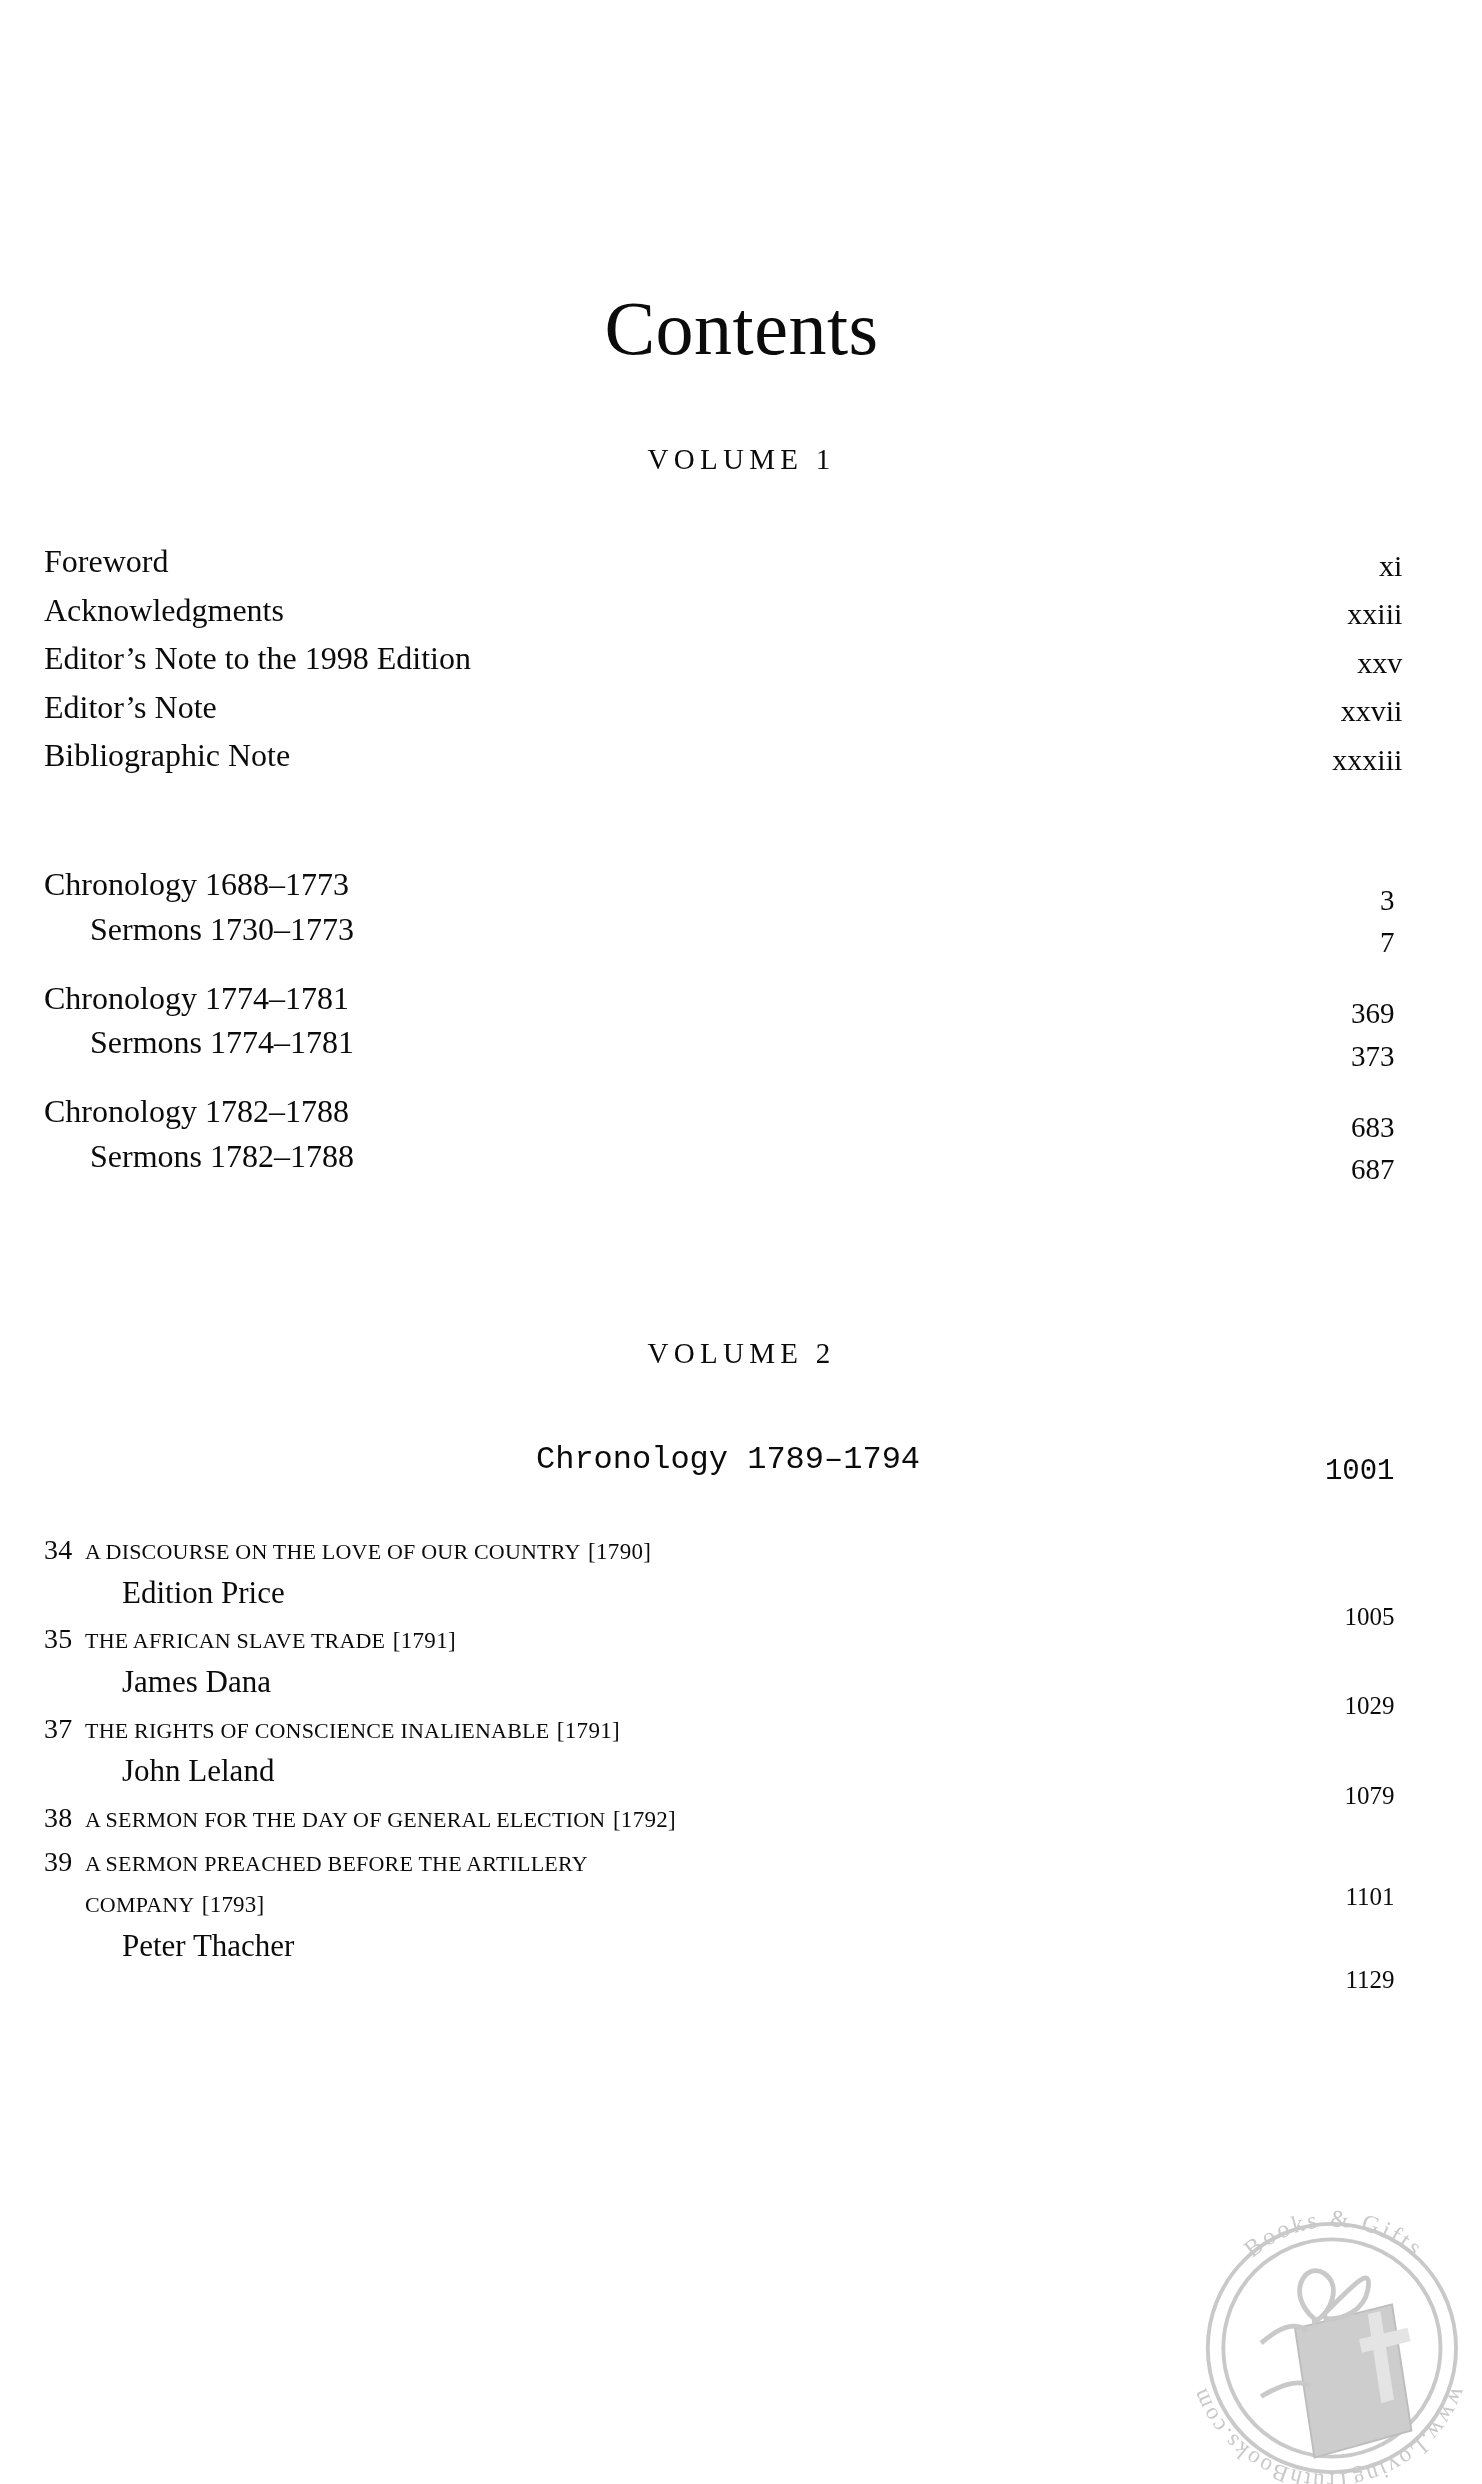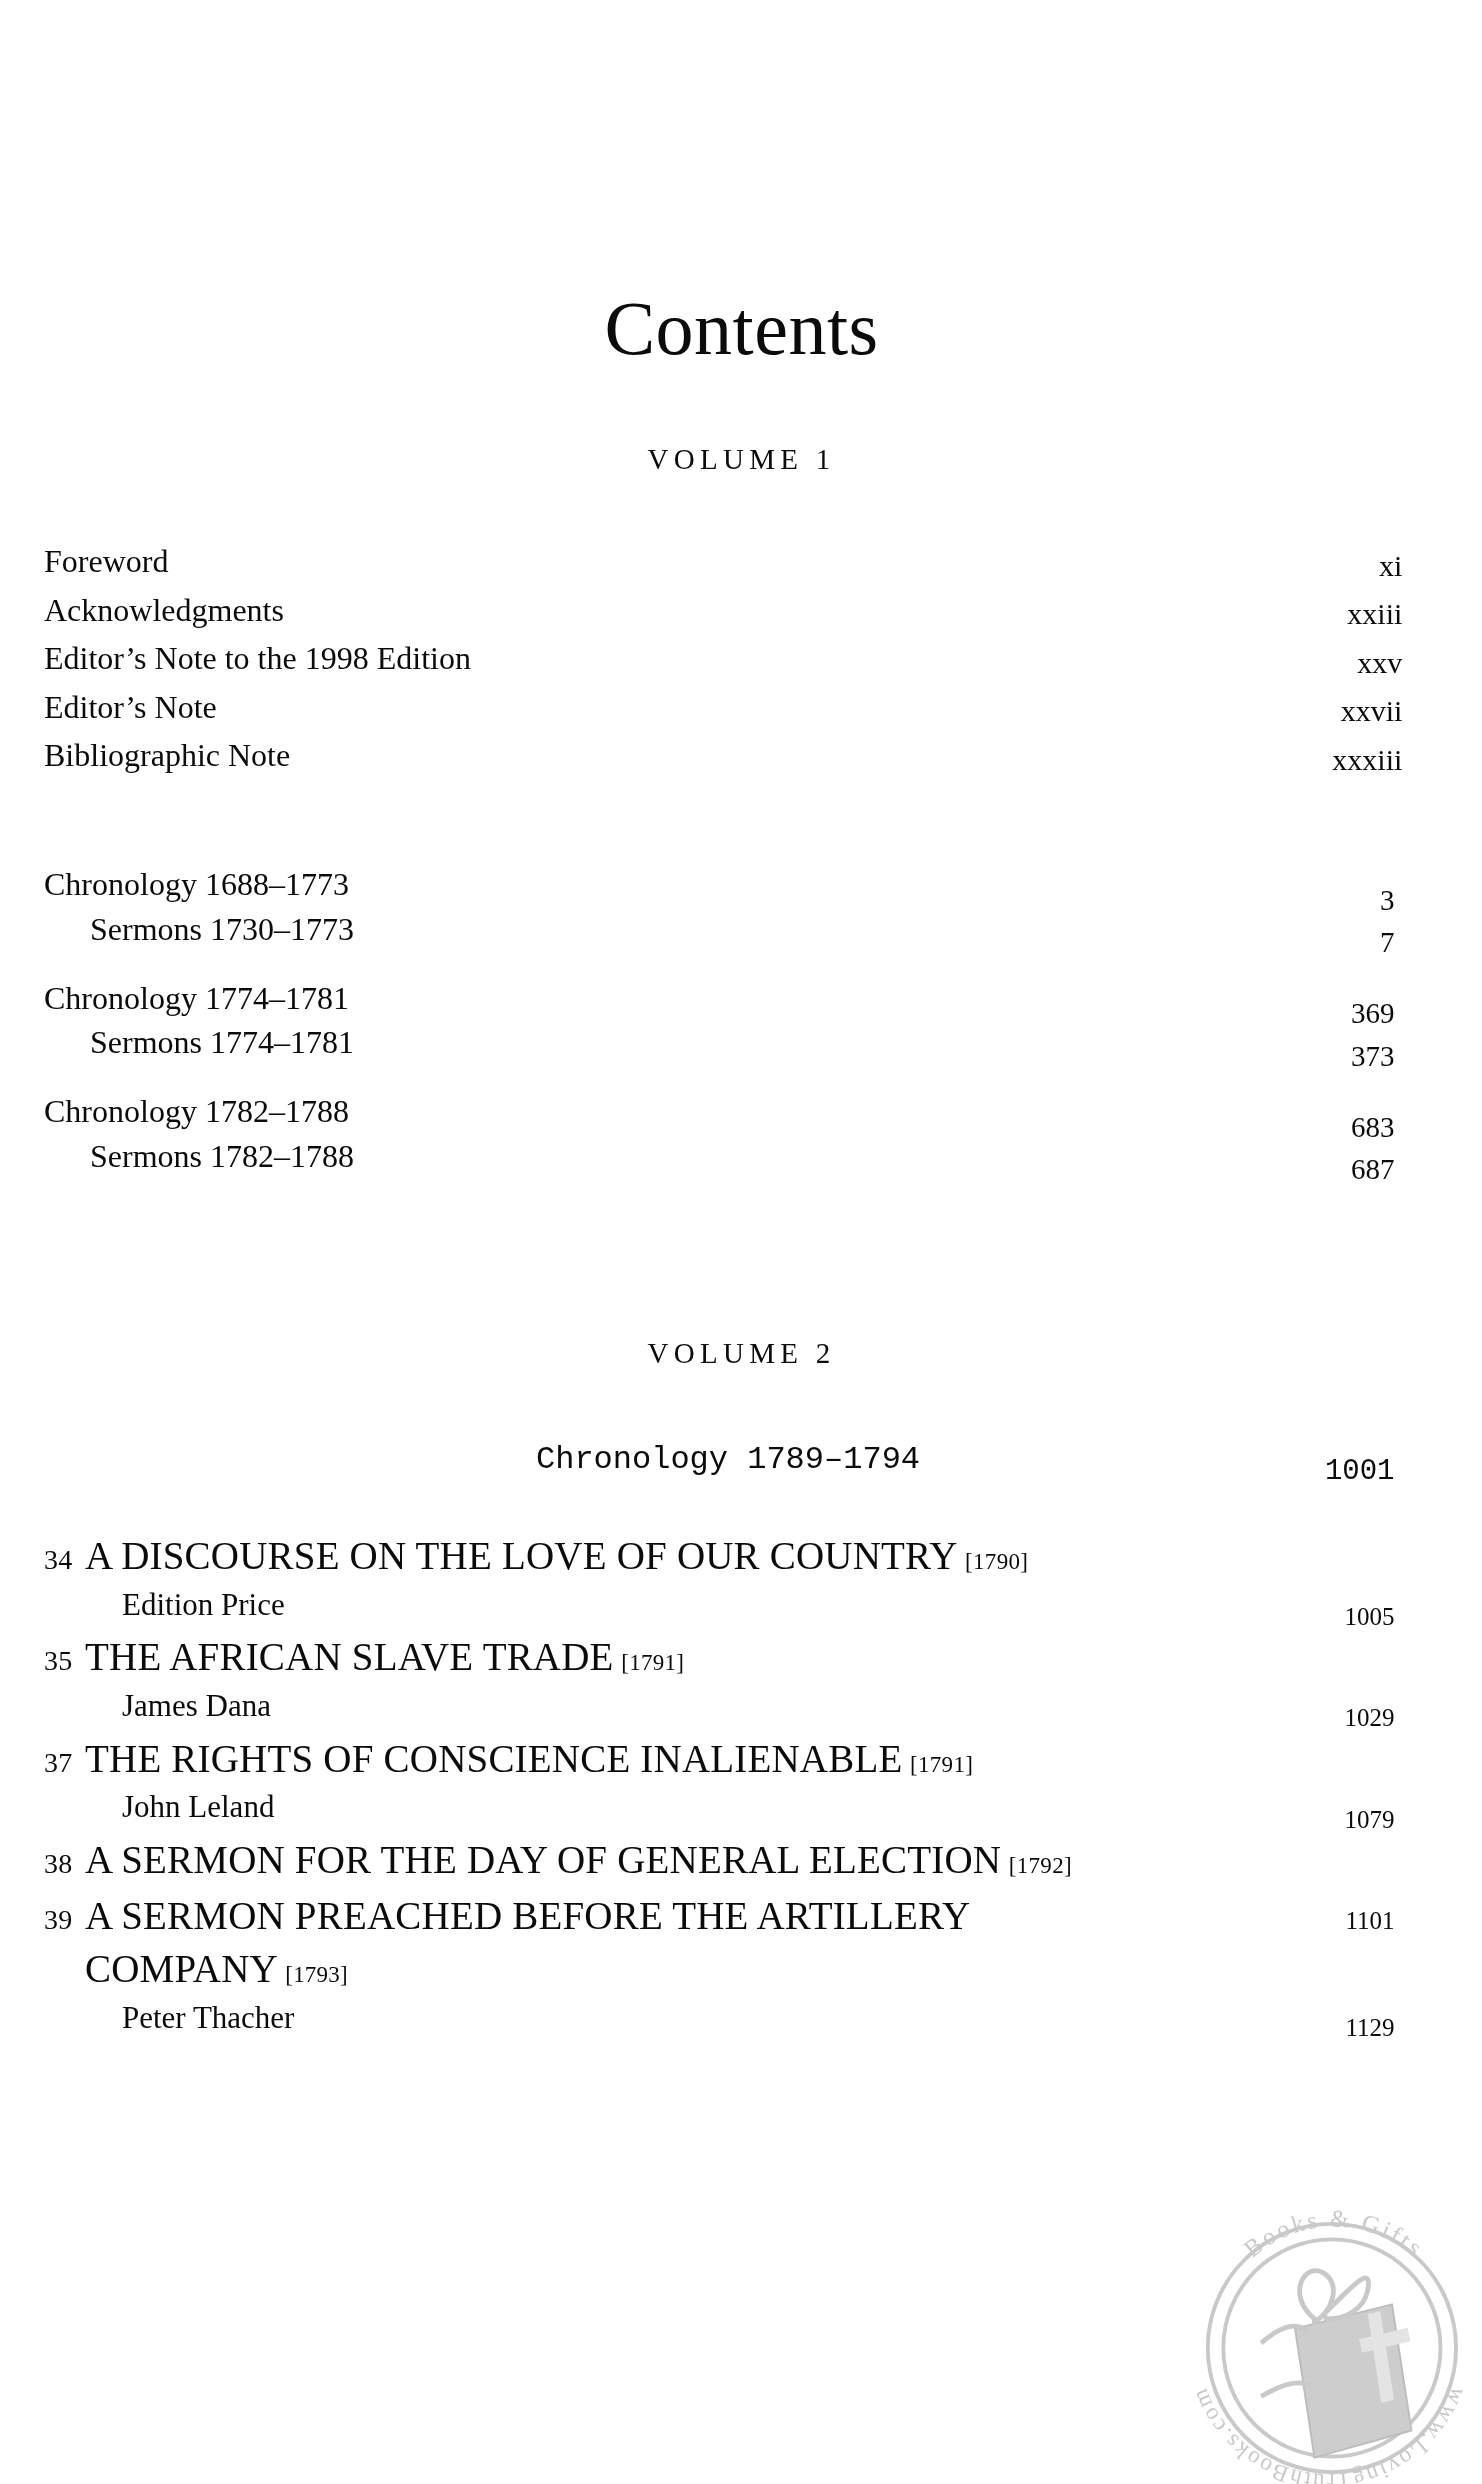--- a/index.html
+++ b/index.html
@@ -125,21 +125,21 @@
     font-size: 29px;
     letter-spacing: 0.3px;
     white-space: nowrap;
   }
   .entry .num {
     display: inline-block;
     width: 41px;
     font-size: 28px;
   }
   .entry .title-caps {
-    font-size: 39px;
+    font-size: 22px;
     letter-spacing: 0.2px;
     font-family: Liberation Serif, serif;
   }
   .entry .year {
     font-size: 23px;
   }
   .entry .cont {
     display: block;
     padding-left: 41px;
     font-size: 29px;
@@ -292,21 +292,21 @@
         <span class="num">37</span><span class="title-caps">THE RIGHTS OF CONSCIENCE INALIENABLE</span> <span class="year">[1791]</span>
       </span>
       <span class="author">John Leland</span>
       <span class="pnum" style="top:70px">1079</span>
     </div>
 
     <div class="entry">
       <span class="numline">
         <span class="num">38</span><span class="title-caps">A SERMON FOR THE DAY OF GENERAL ELECTION</span> <span class="year">[1792]</span>
       </span>
-      <span class="pnum" style="top:70px">1101</span>
+      <span class="pnum" style="top:82px">1101</span>
     </div>
 
     <div class="entry">
       <span class="numline">
         <span class="num">39</span><span class="title-caps">A SERMON PREACHED BEFORE THE ARTILLERY</span>
       </span>
       <span class="cont"><span class="title-caps">COMPANY</span> <span class="year">[1793]</span></span>
       <span class="author">Peter Thacher</span>
       <span class="pnum" style="top:121px">1129</span>
     </div>

